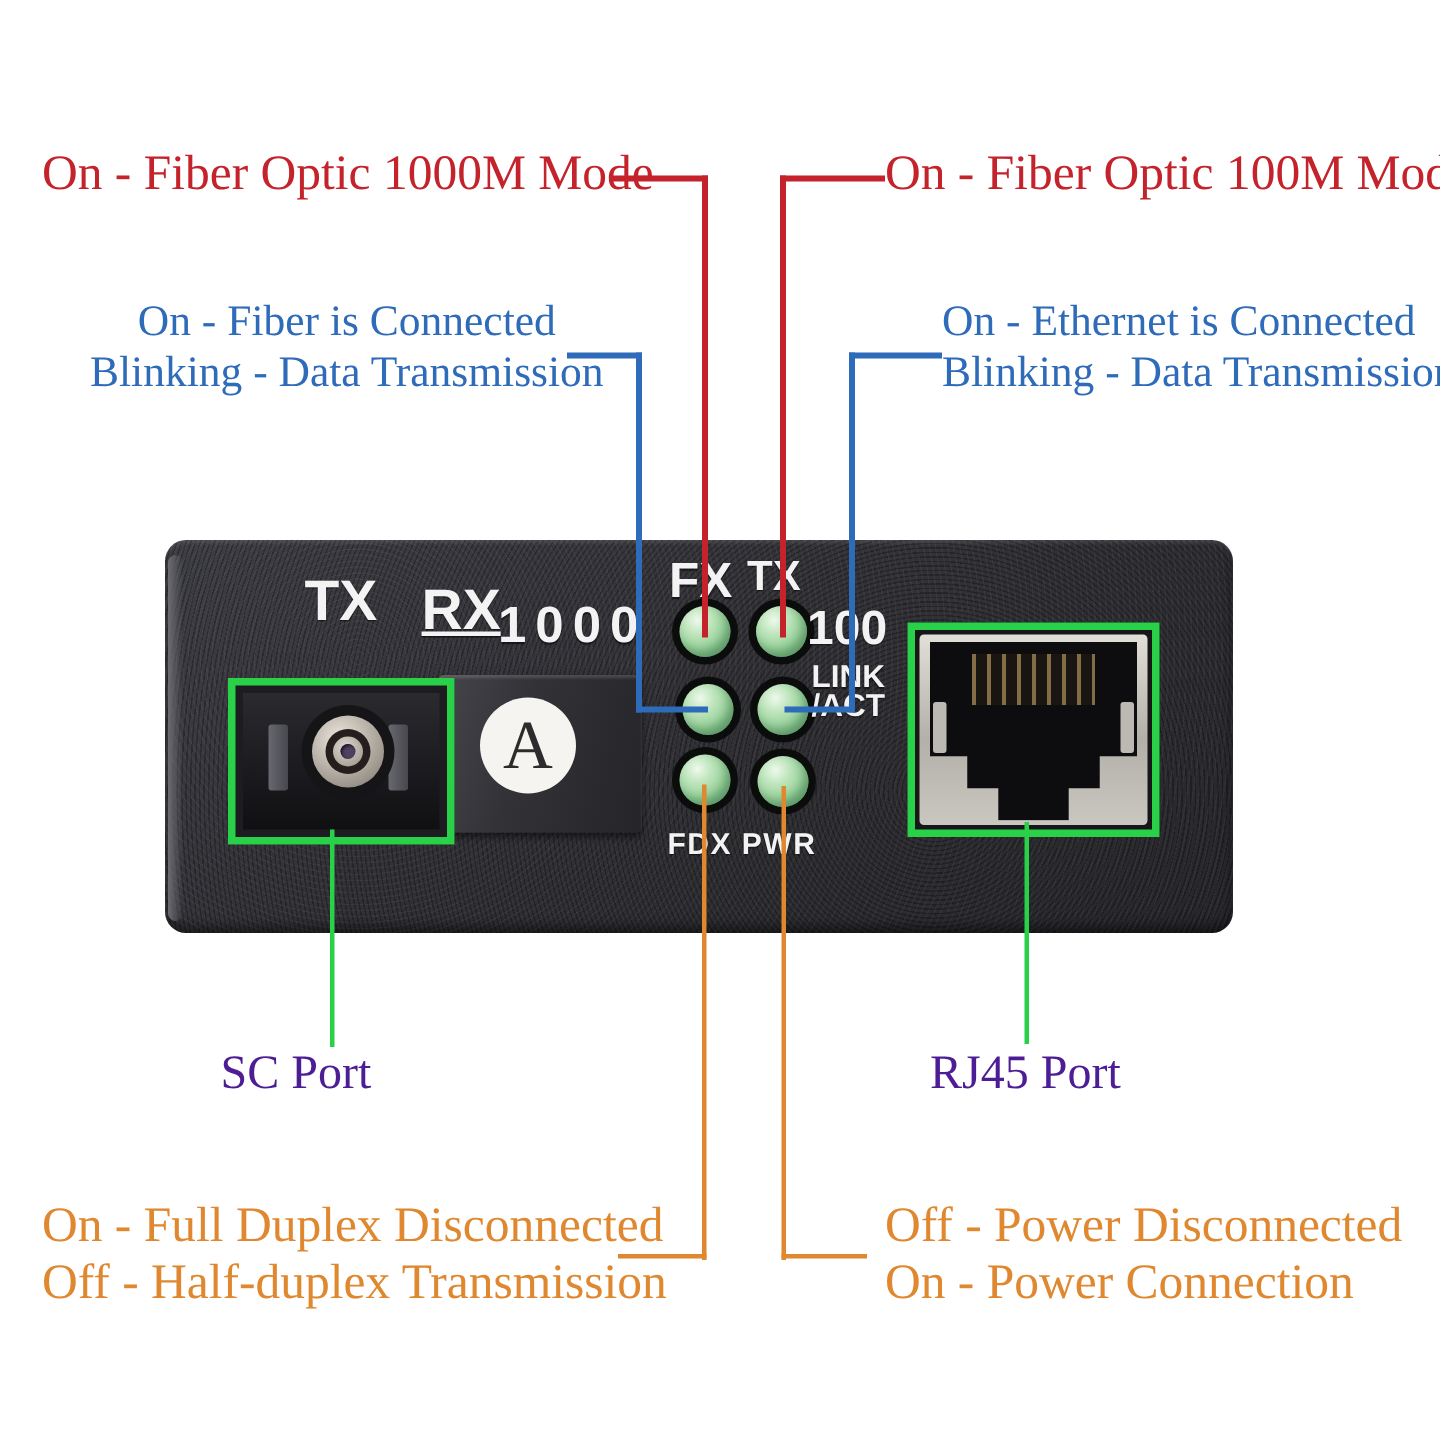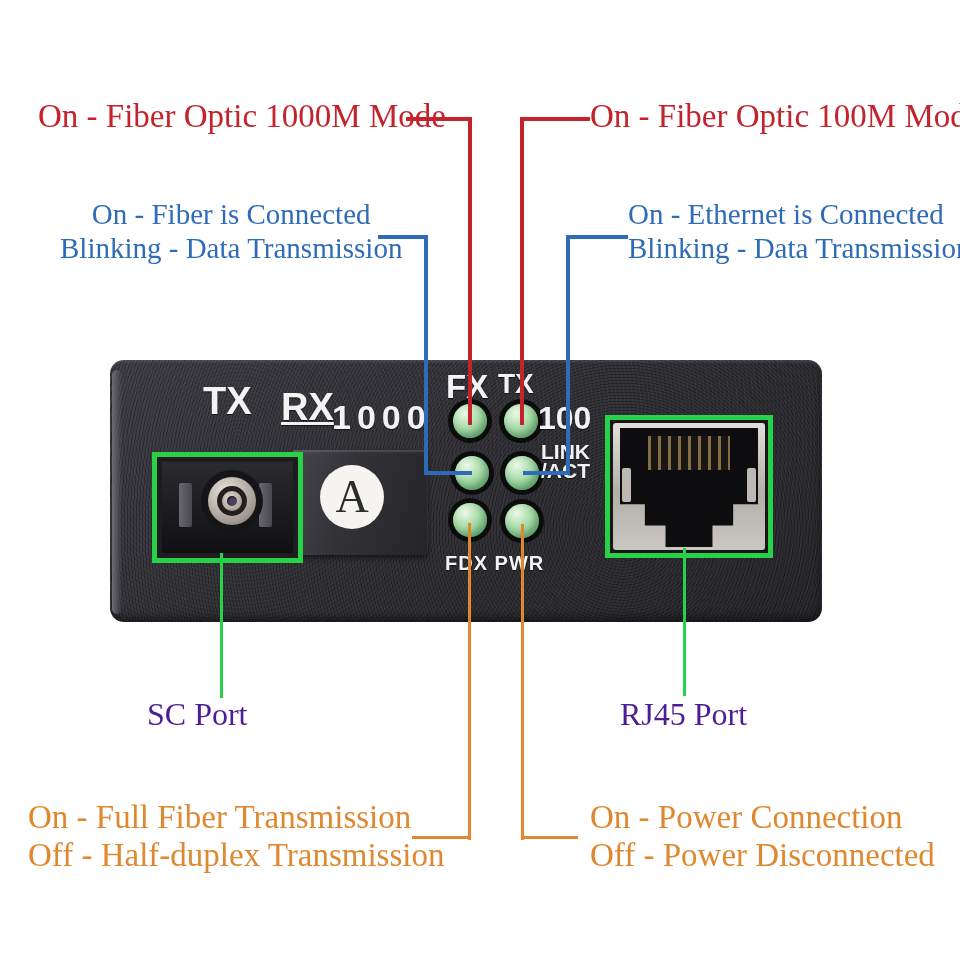--- a/index.html
+++ b/index.html
@@ -6,21 +6,21 @@
   .canvas{position:relative;width:960px;height:960px;background:#ffffff;overflow:hidden;
           font-family:"Liberation Serif",serif;}
 
   
   .ann{position:absolute;white-space:nowrap;z-index:2;}
   .red   {color:#c4232b;font-size:33px;}
   .blue  {color:#2e6bb8;font-size:29px;line-height:34px;}
   .greenT{color:#4c1d95;font-size:32px;}
   .orange{color:#e0882f;font-size:33px;line-height:38px;}
 
-  .ann-fiber1000 {left:28px; top:98px;margin-left:10px;}
+  .ann-fiber1000 {left:28px; top:98px;}
   .ann-fiber100  {left:590px;top:98px;}
   .ann-fiberstat {left:60px; top:197px;text-align:center;}
   .ann-ethstat   {left:628px;top:197px;}
   .ann-scport    {left:147px;top:696px;}
   .ann-rj45port  {left:620px;top:696px;}
   .ann-duplex    {left:28px; top:798px;}
   .ann-power     {left:590px;top:798px;}
 
   
   .ln{position:absolute;z-index:3;}
@@ -126,26 +126,26 @@
   </div>
   <div class="ann blue ann-ethstat">
     <div>On - Ethernet is Connected</div>
     <div>Blinking - Data Transmission</div>
   </div>
 
   <div class="ann greenT ann-scport">SC Port</div>
   <div class="ann greenT ann-rj45port">RJ45 Port</div>
 
   <div class="ann orange ann-duplex">
-    <div>On - Full Fiber Transmission</div>
+    <div>On - Full Duplex Disconnected</div>
     <div>Off - Half-duplex Transmission</div>
   </div>
   <div class="ann orange ann-power">
+    <div>Off - Power Disconnected</div>
     <div>On - Power Connection</div>
-    <div>Off - Power Disconnected</div>
   </div>
 
   <div class="ln lnred red-l-h"></div>
   <div class="ln lnred red-l-v"></div>
   <div class="ln lnred red-r-h"></div>
   <div class="ln lnred red-r-v"></div>
 
   <div class="ln lnblue blue-l-h1"></div>
   <div class="ln lnblue blue-l-v"></div>
   <div class="ln lnblue blue-l-h2"></div>

